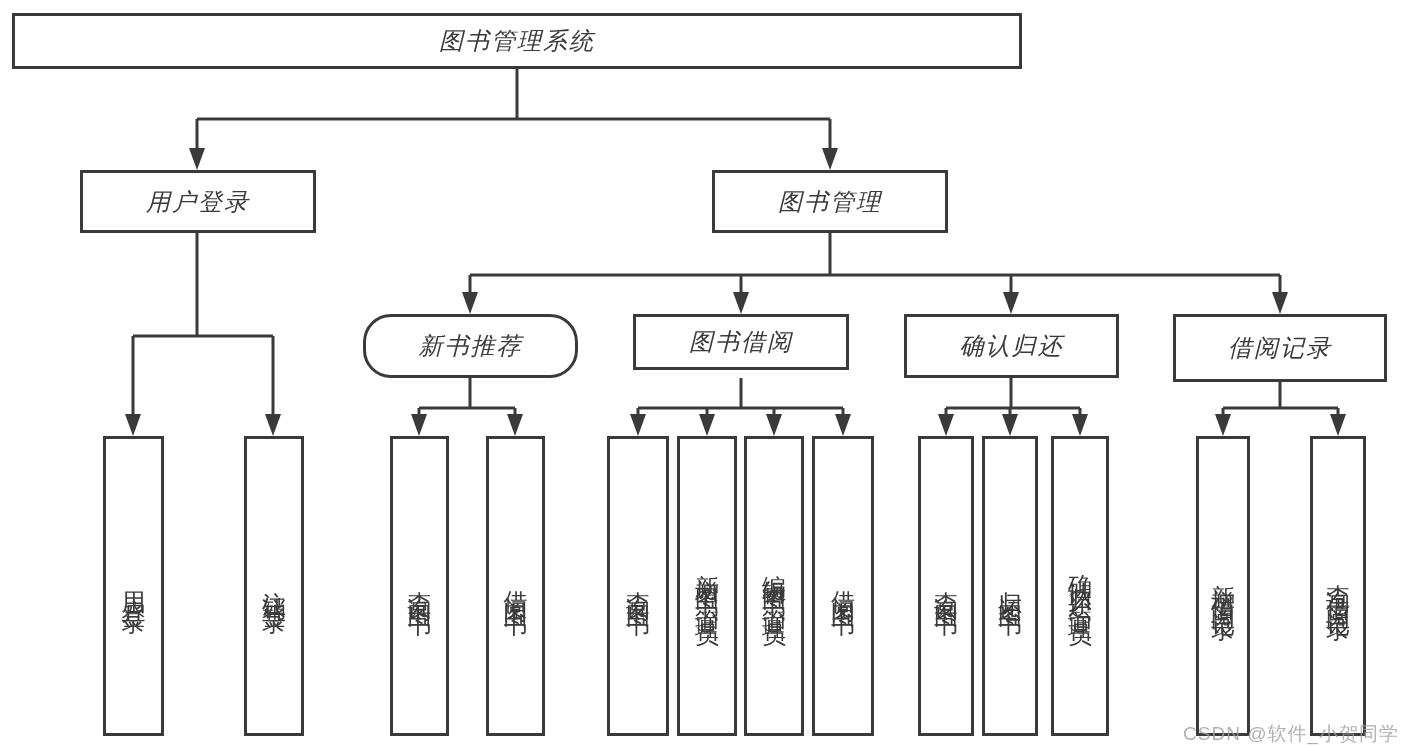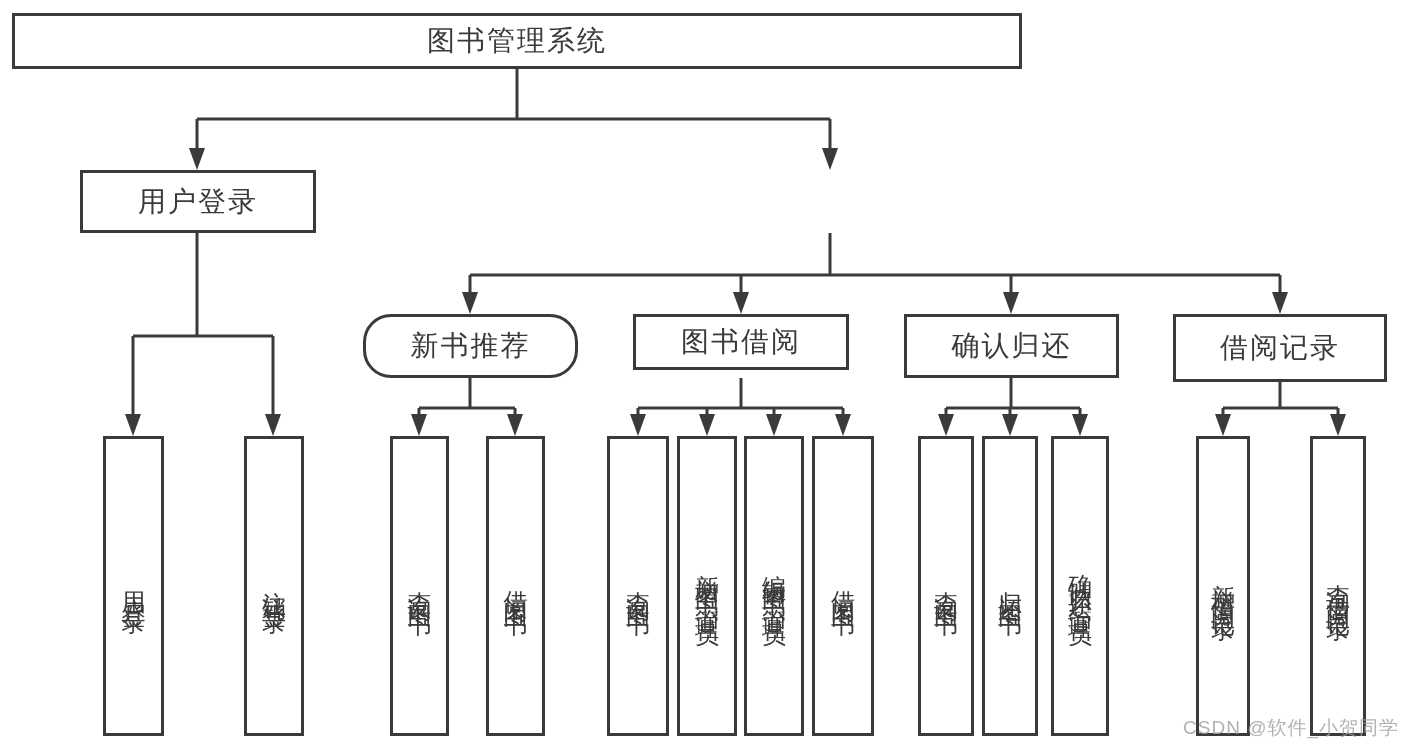--- a/index.html
+++ b/index.html
@@ -39,38 +39,39 @@
     box-sizing: border-box;
     border: 3px solid var(--line-color);
     background: var(--box-bg);
     color: var(--text-color);
     display: flex;
     align-items: center;
     justify-content: center;
     z-index: 2;
   }
   .node.h {
-    font-size: 28px;
+    font-size: 24px;
     letter-spacing: 2px;
     white-space: nowrap;
+    font-style: italic;
   }
   .node.v {
     writing-mode: vertical-rl;
     text-orientation: mixed;
     font-size: 24px;
     letter-spacing: 7px;
     line-height: 1;
     top: 436px;
     height: 300px;
   }
 
   .watermark {
     position: absolute;
     right: 6px;
-    bottom: 6px;
+    bottom: 0;
     font-size: 19px;
     letter-spacing: 1px;
     color: var(--wm-color);
     opacity: 0.82;
     z-index: 3;
     white-space: nowrap;
   }
 </style>
 </head>
 <body>
@@ -138,20 +139,21 @@
     <path class="link" d="M1223 408 H1338"></path>
     <path class="link" d="M1223 408 V416"></path>
     <path class="link" d="M1338 408 V416"></path>
     <use class="arrow" href="#arrowhead" xlink:href="#arrowhead" x="1223" y="436"></use>
     <use class="arrow" href="#arrowhead" xlink:href="#arrowhead" x="1338" y="436"></use>
   </svg>
 
   <div class="node h" style="left:12px; top:13px; width:1010px; height:56px;">图书管理系统</div>
 
   <div class="node h" style="left:80px; top:170px; width:236px; height:63px;">用户登录</div>
+  <div class="node h" style="left:712px; top:170px; width:236px; height:63px;">图书管理</div>
 
   <div class="node h" style="left:363px; top:314px; width:215px; height:64px;border-radius:28px;">新书推荐</div>
   <div class="node h" style="left:633px; top:314px; width:216px; height:56px;">图书借阅</div>
   <div class="node h" style="left:904px; top:314px; width:215px; height:64px;">确认归还</div>
   <div class="node h" style="left:1173px; top:314px; width:214px; height:68px;">借阅记录</div>
 
   <div class="node v" style="left:103px; width:61px;">用户登录</div>
   <div class="node v" style="left:244px; width:60px;">注销登录</div>
 
   <div class="node v" style="left:390px; width:59px;">查询图书</div>

